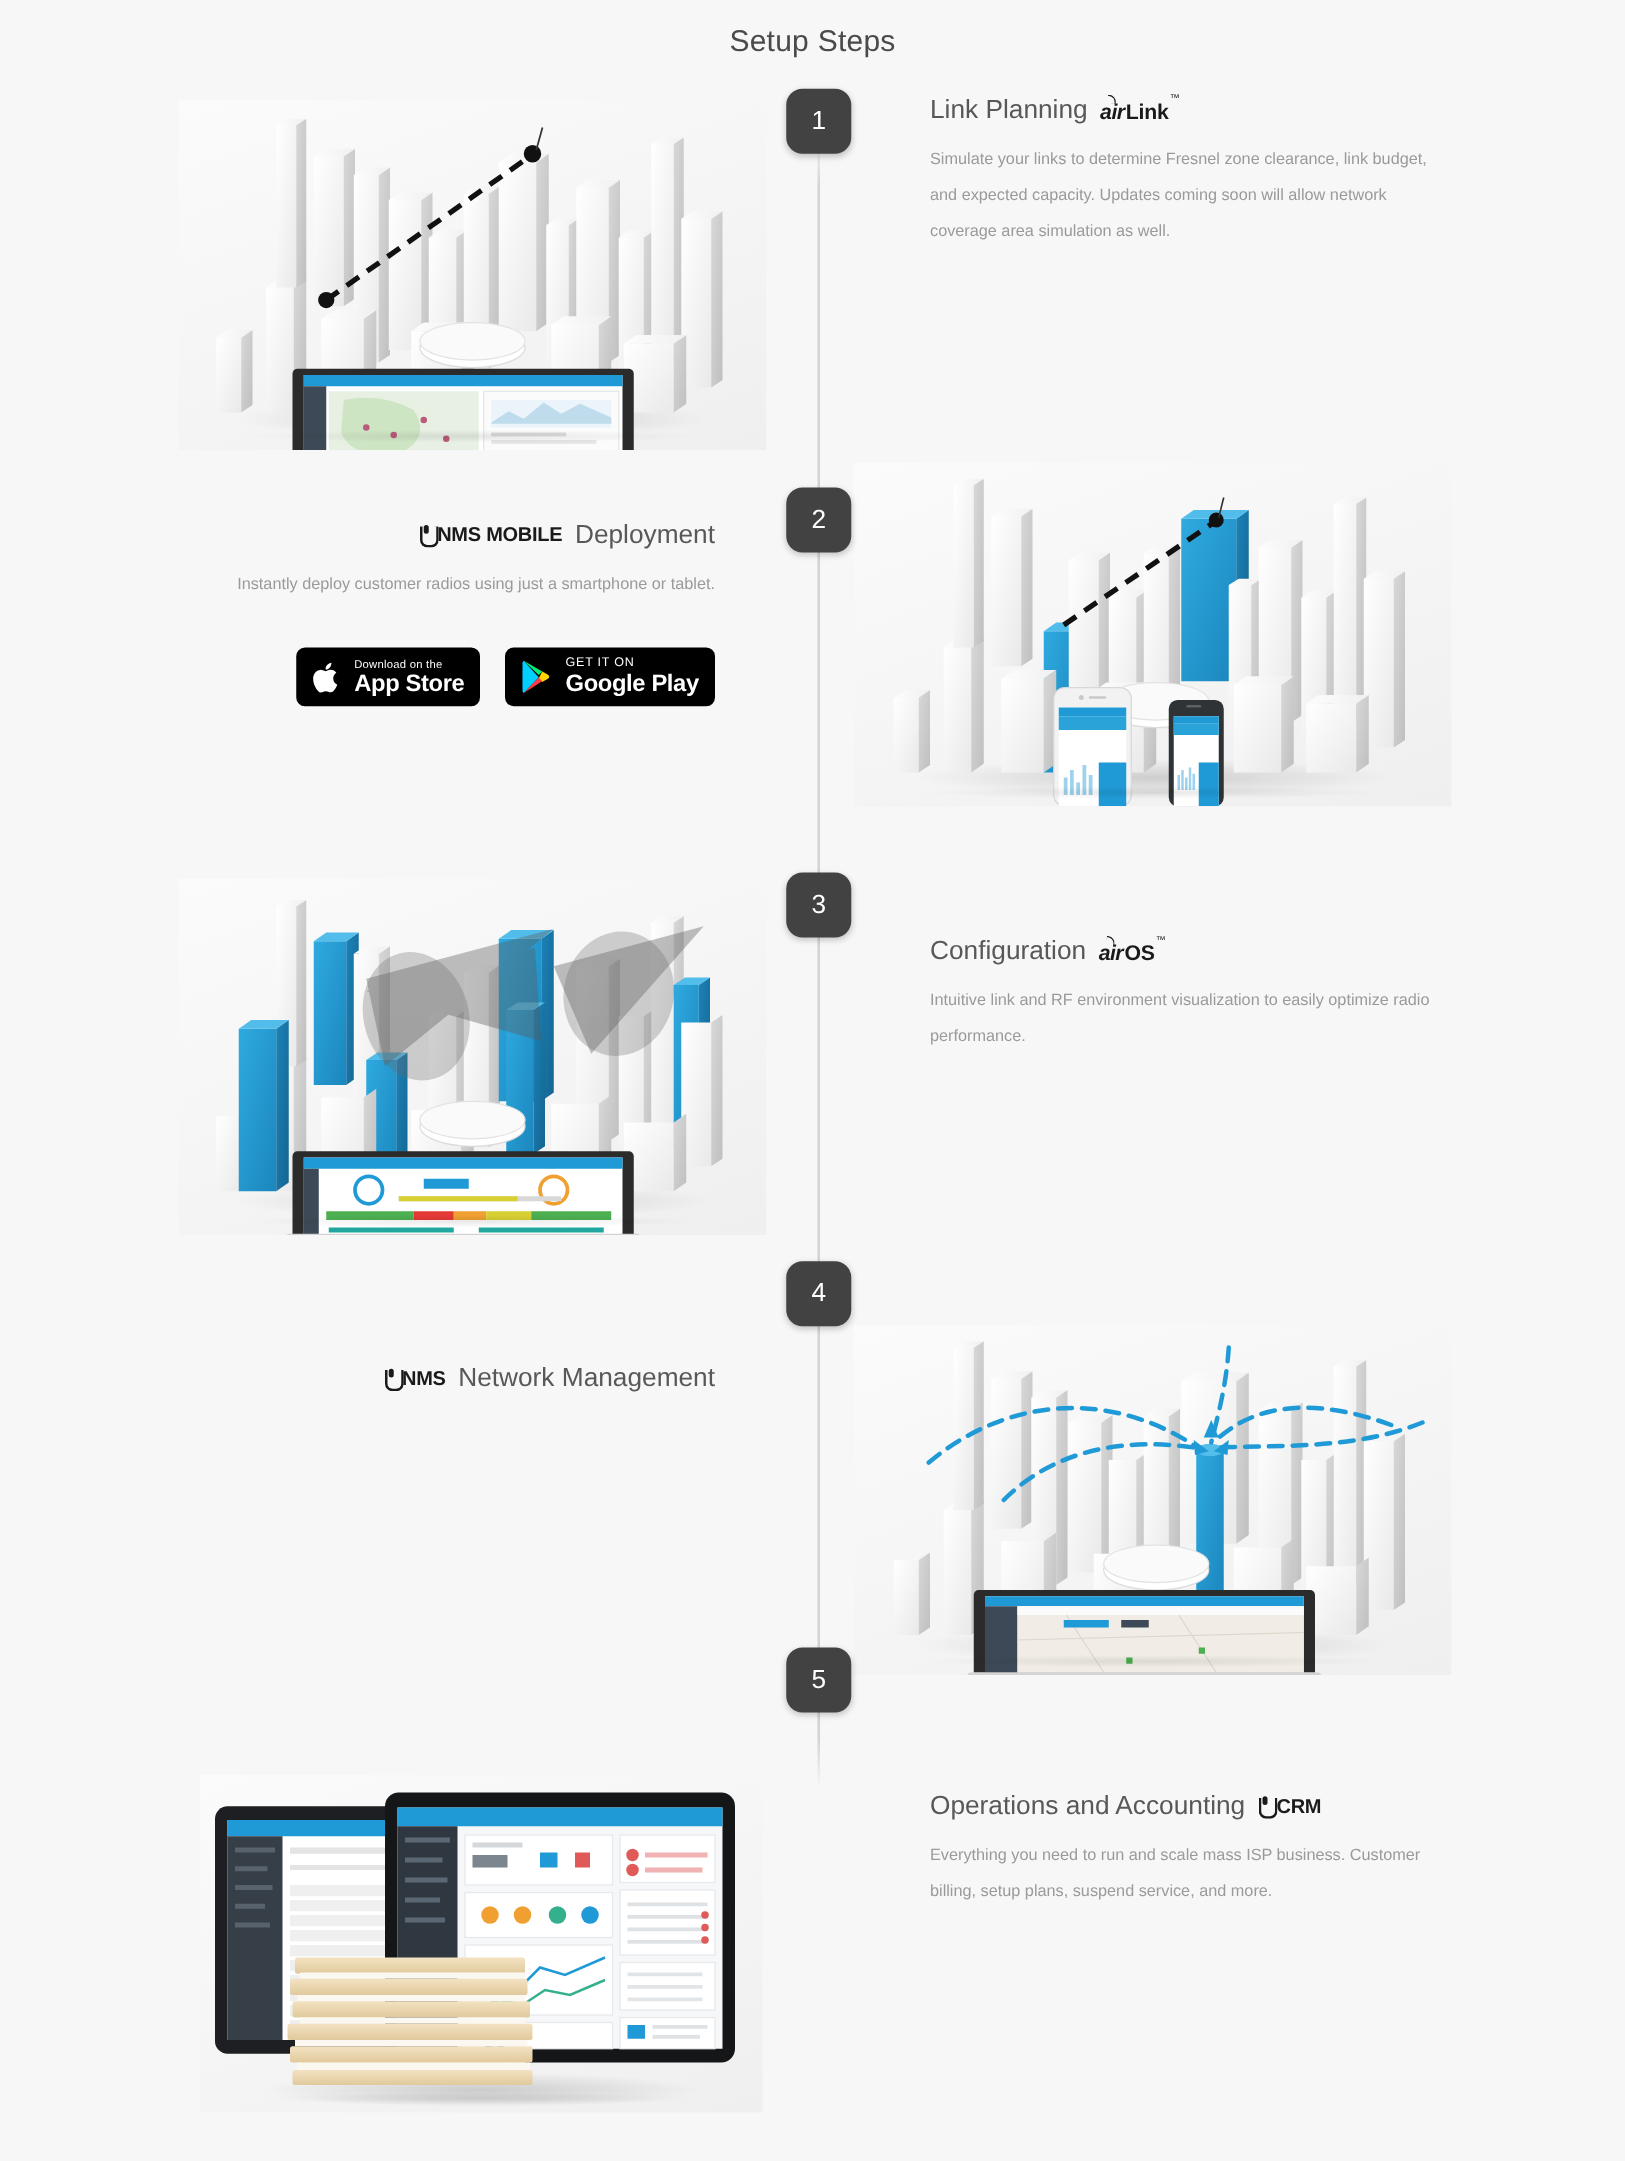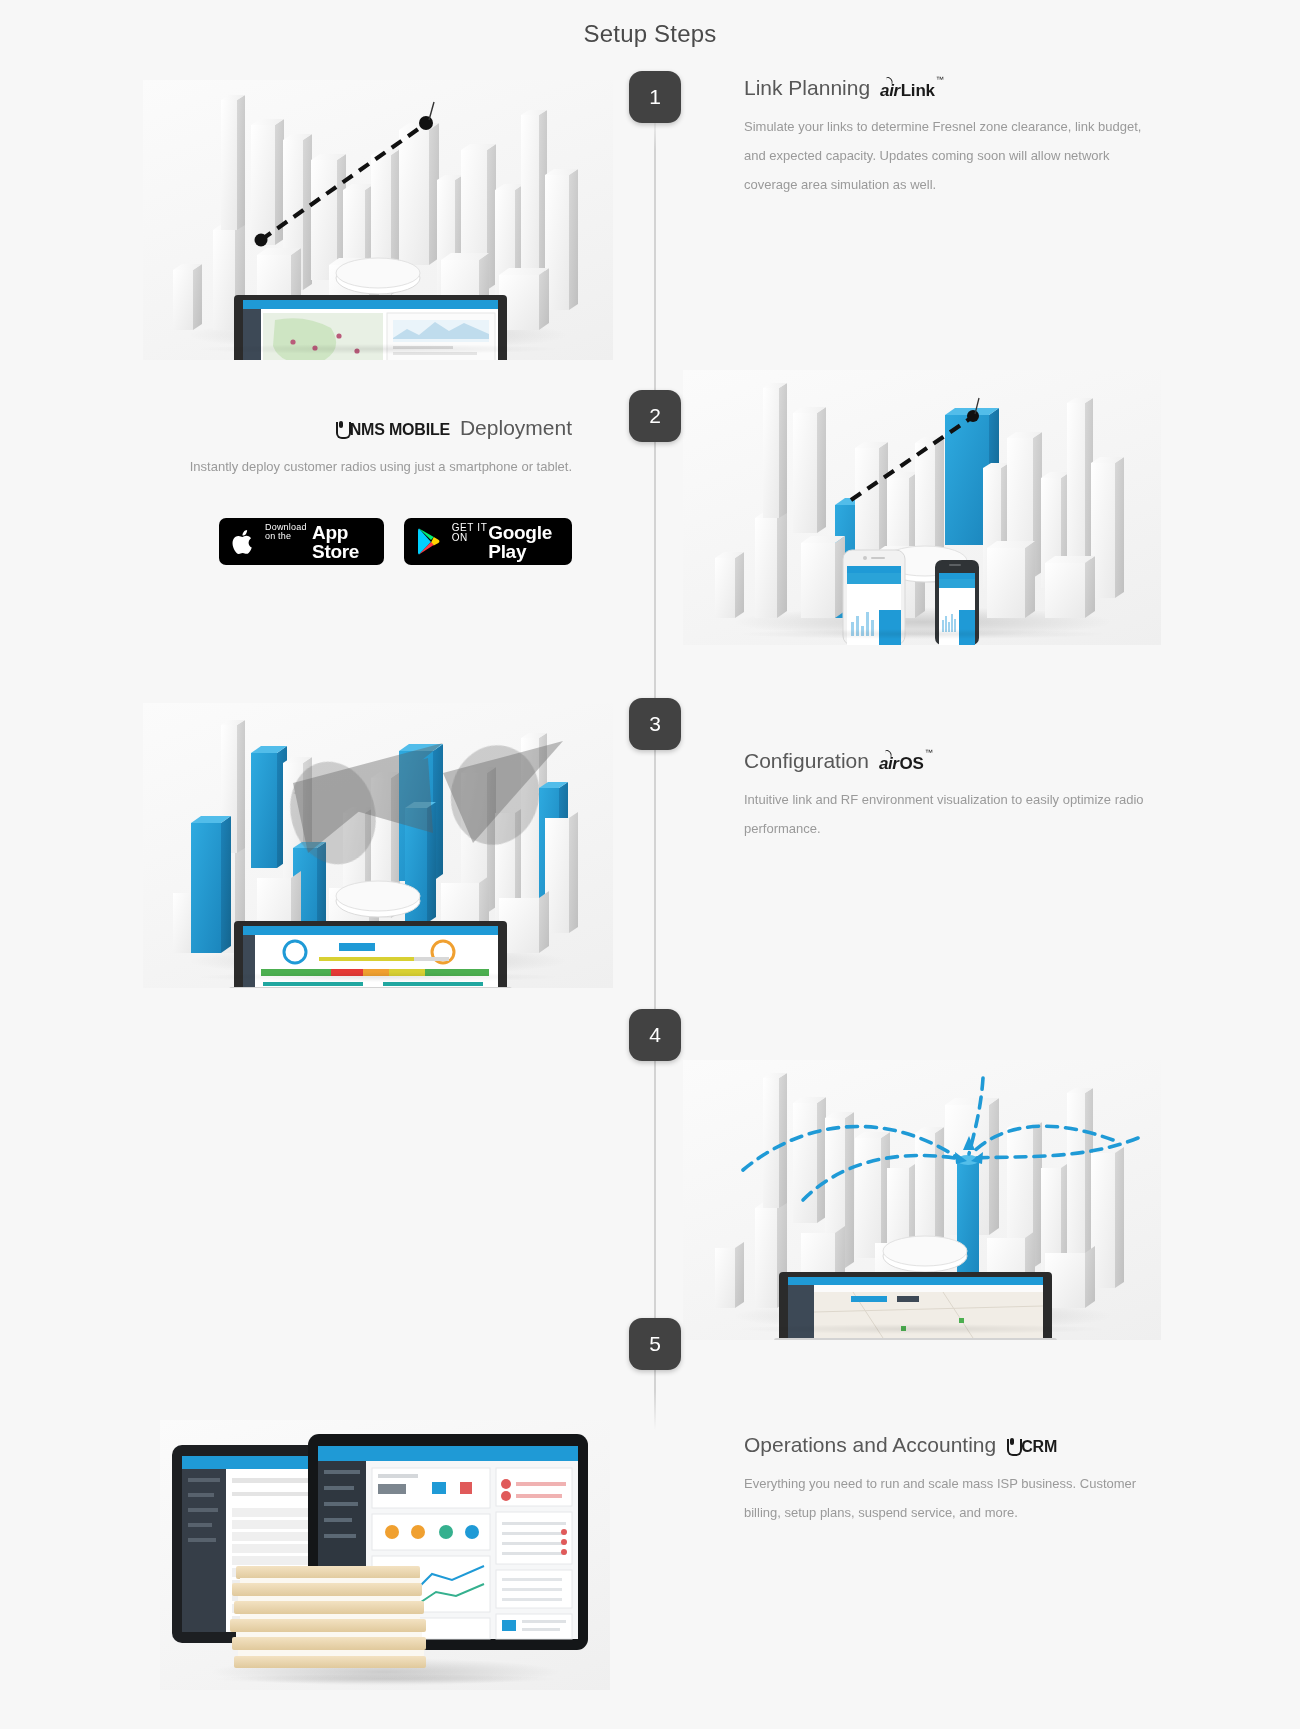--- a/index.html
+++ b/index.html
@@ -174,21 +174,21 @@
     background: #000;
     border-radius: 7px;
     height: 47px;
     display: flex;
     align-items: center;
     padding: 0 13px;
     gap: 9px;
     cursor: pointer;
   }
   .badge .glyph { flex: 0 0 auto; display: block; }
-  .badge .lines { display: flex; flex-direction: row; line-height: 1; }
+  .badge .lines { display: flex; flex-direction: column; line-height: 1; }
   .badge .small {
     color: #fff; font-size: 9px; letter-spacing: .2px; margin-bottom: 2px;
   }
   .badge .big {
     color: #fff; font-size: 19px; font-weight: 700; letter-spacing: -.3px;
   }
   .badge.gp .small { font-size: 10px; letter-spacing: .6px; }
 
   
   .illo {
@@ -895,20 +895,27 @@
       <span class="brand">
         <span class="air">air</span>
           <span class="solid">OS</span>
           <span class="tm">™</span>
       </span>
     </div>
     <p class="step-desc">Intuitive link and RF environment visualization to easily optimize radio performance.</p>
   </div>
 
   <div class="step-text left t4">
+    <div class="step-heading">
+      <span class="brand">
+        <span class="ulogo"></span>
+          <span class="nms">NMS</span>
+      </span>
+      <span>Network Management</span>
+    </div>
   </div>
 
   <div class="step-text right t5">
     <div class="step-heading">
       <span>Operations and Accounting</span>
       <span class="brand">
         <span class="ulogo"></span>
           <span class="nms">CRM</span>
       </span>
     </div>

